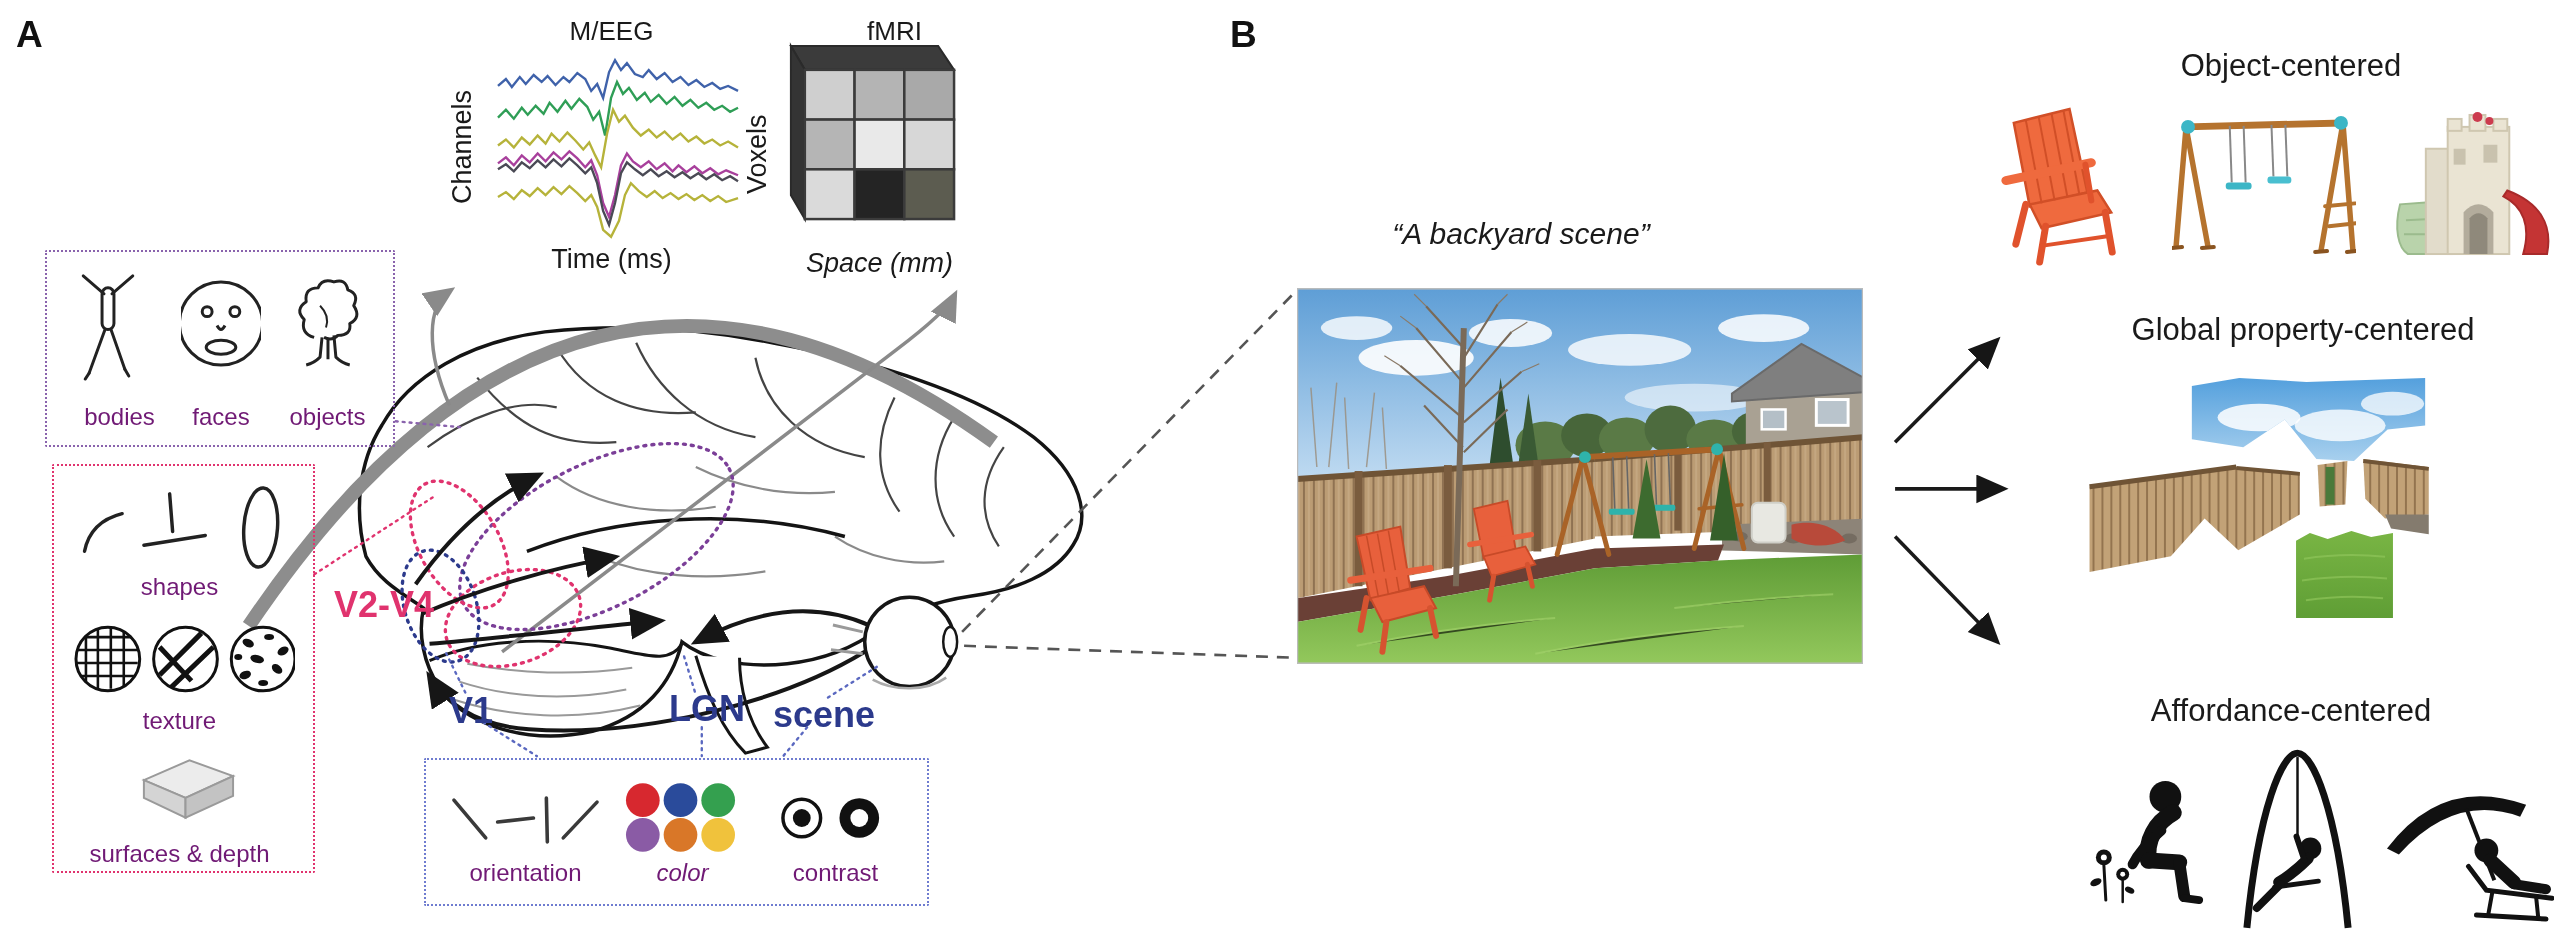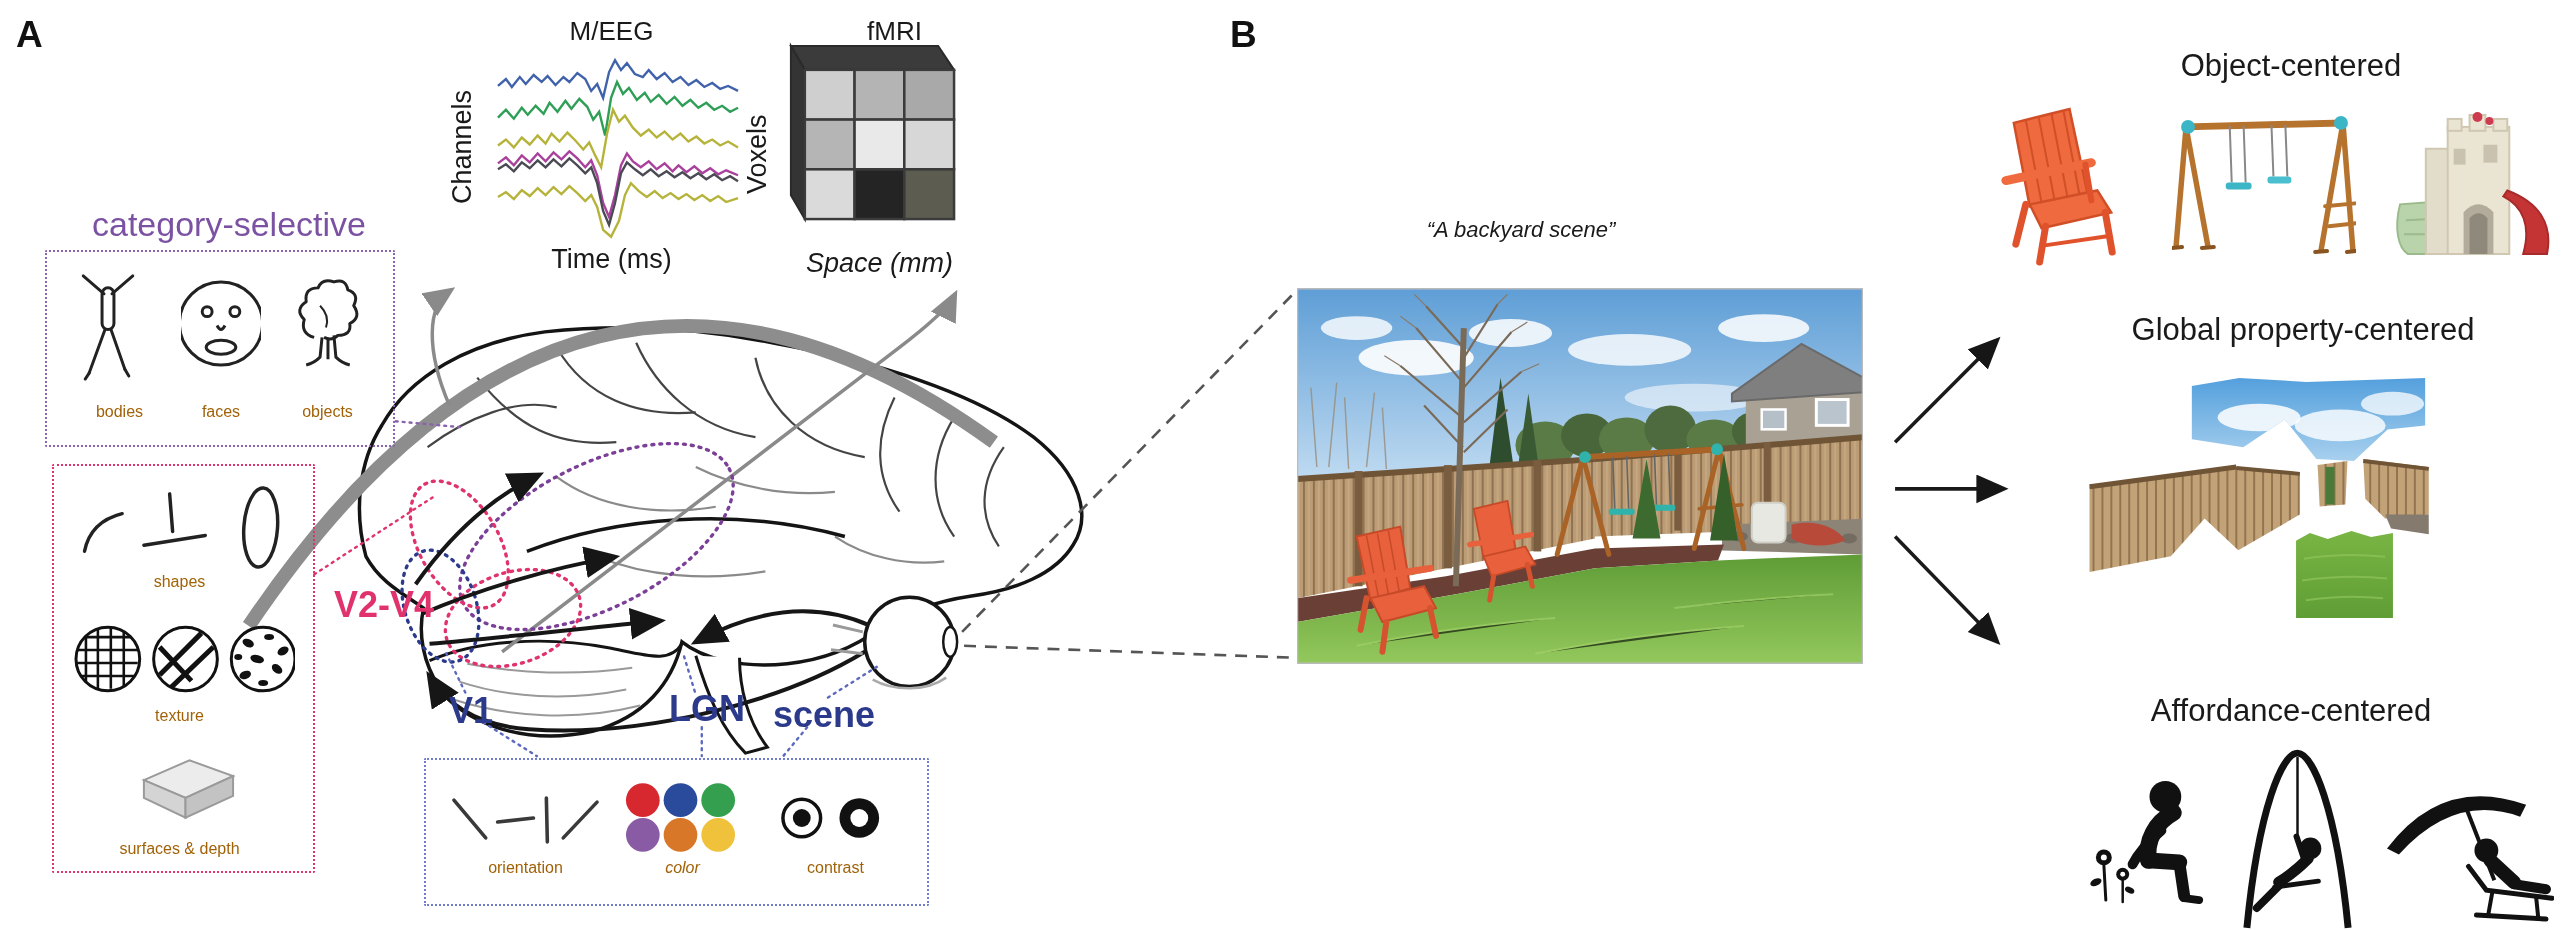--- a/index.html
+++ b/index.html
@@ -9,25 +9,25 @@
   .ctr{text-align:center;}
   .panel-letter{font-size:37px;font-weight:bold;color:#111;}
   .axis-title{font-size:26px;color:#1a1a1a;}
   .axis-label{font-size:27px;color:#1a1a1a;}
   .rot{transform:rotate(-90deg);transform-origin:center center;white-space:nowrap;}
   .cs-title{font-size:34px;color:#7b52a3;}
   .box{border:2.5px dotted;border-radius:2px;}
   .box-purple{border-color:#8a63ad;}
   .box-pink{border-color:#e0336e;}
   .box-blue{border-color:#6f7cd0;}
-  .mini-label{font-size:16px;color:#a16207;}
+  .mini-label{font-size:24px;color:#701a75;}
   .area-label{font-size:36px;font-weight:600;}
   .v2v4{color:#e0336e;}
   .early{color:#2c3a8c;}
-  .caption{font-size:22px;font-style:italic;color:#1a1a1a;}
+  .caption{font-size:30px;font-style:italic;color:#1a1a1a;}
   .rep-title{font-size:31px;color:#1a1a1a;}
   svg{display:block;}
 </style>
 </head>
 <body>
 
 <div class="canvas">
 
   <svg class="abs" style="left:0;top:0;" width="2576" height="930" viewBox="0 0 2592 936">
     <defs>
@@ -145,21 +145,20 @@
       <rect x="32" y="82" width="50" height="50" fill="#b5b5b5"></rect>
       <rect x="82" y="82" width="50" height="50" fill="#e9e9e9"></rect>
       <rect x="132" y="82" width="50" height="50" fill="#d7d7d7"></rect>
       <rect x="32" y="132" width="50" height="50" fill="#dadada"></rect>
       <rect x="82" y="132" width="50" height="50" fill="#242424"></rect>
       <rect x="132" y="132" width="50" height="50" fill="#5c5c50"></rect>
     </g>
   </svg>
   <div class="abs axis-label ctr" style="left:785px;top:248px;width:189px;font-style:italic;">Space (mm)</div>
 
-  <div class="abs cs-title ctr" style="left:60px;top:205px;width:338px;">category-selective</div>
   <div class="abs box box-purple" style="left:45px;top:250px;width:346px;height:193px;">
     <svg class="abs" style="left:30px;top:18px;" width="62" height="115" viewBox="0 0 62 116">
       <g stroke="#222" stroke-width="3" fill="none" stroke-linecap="round">
         <rect x="25" y="18" width="12" height="42" rx="6"></rect>
         <path d="M27,24 L6,6 M35,24 L56,6"></path>
         <path d="M28,60 L12,104 M34,60 L48,100"></path>
         <path d="M12,104 L8,110 M48,100 L52,107"></path>
       </g>
     </svg>
     <svg class="abs" style="left:134px;top:26px;" width="80" height="91" viewBox="0 0 80 92">

